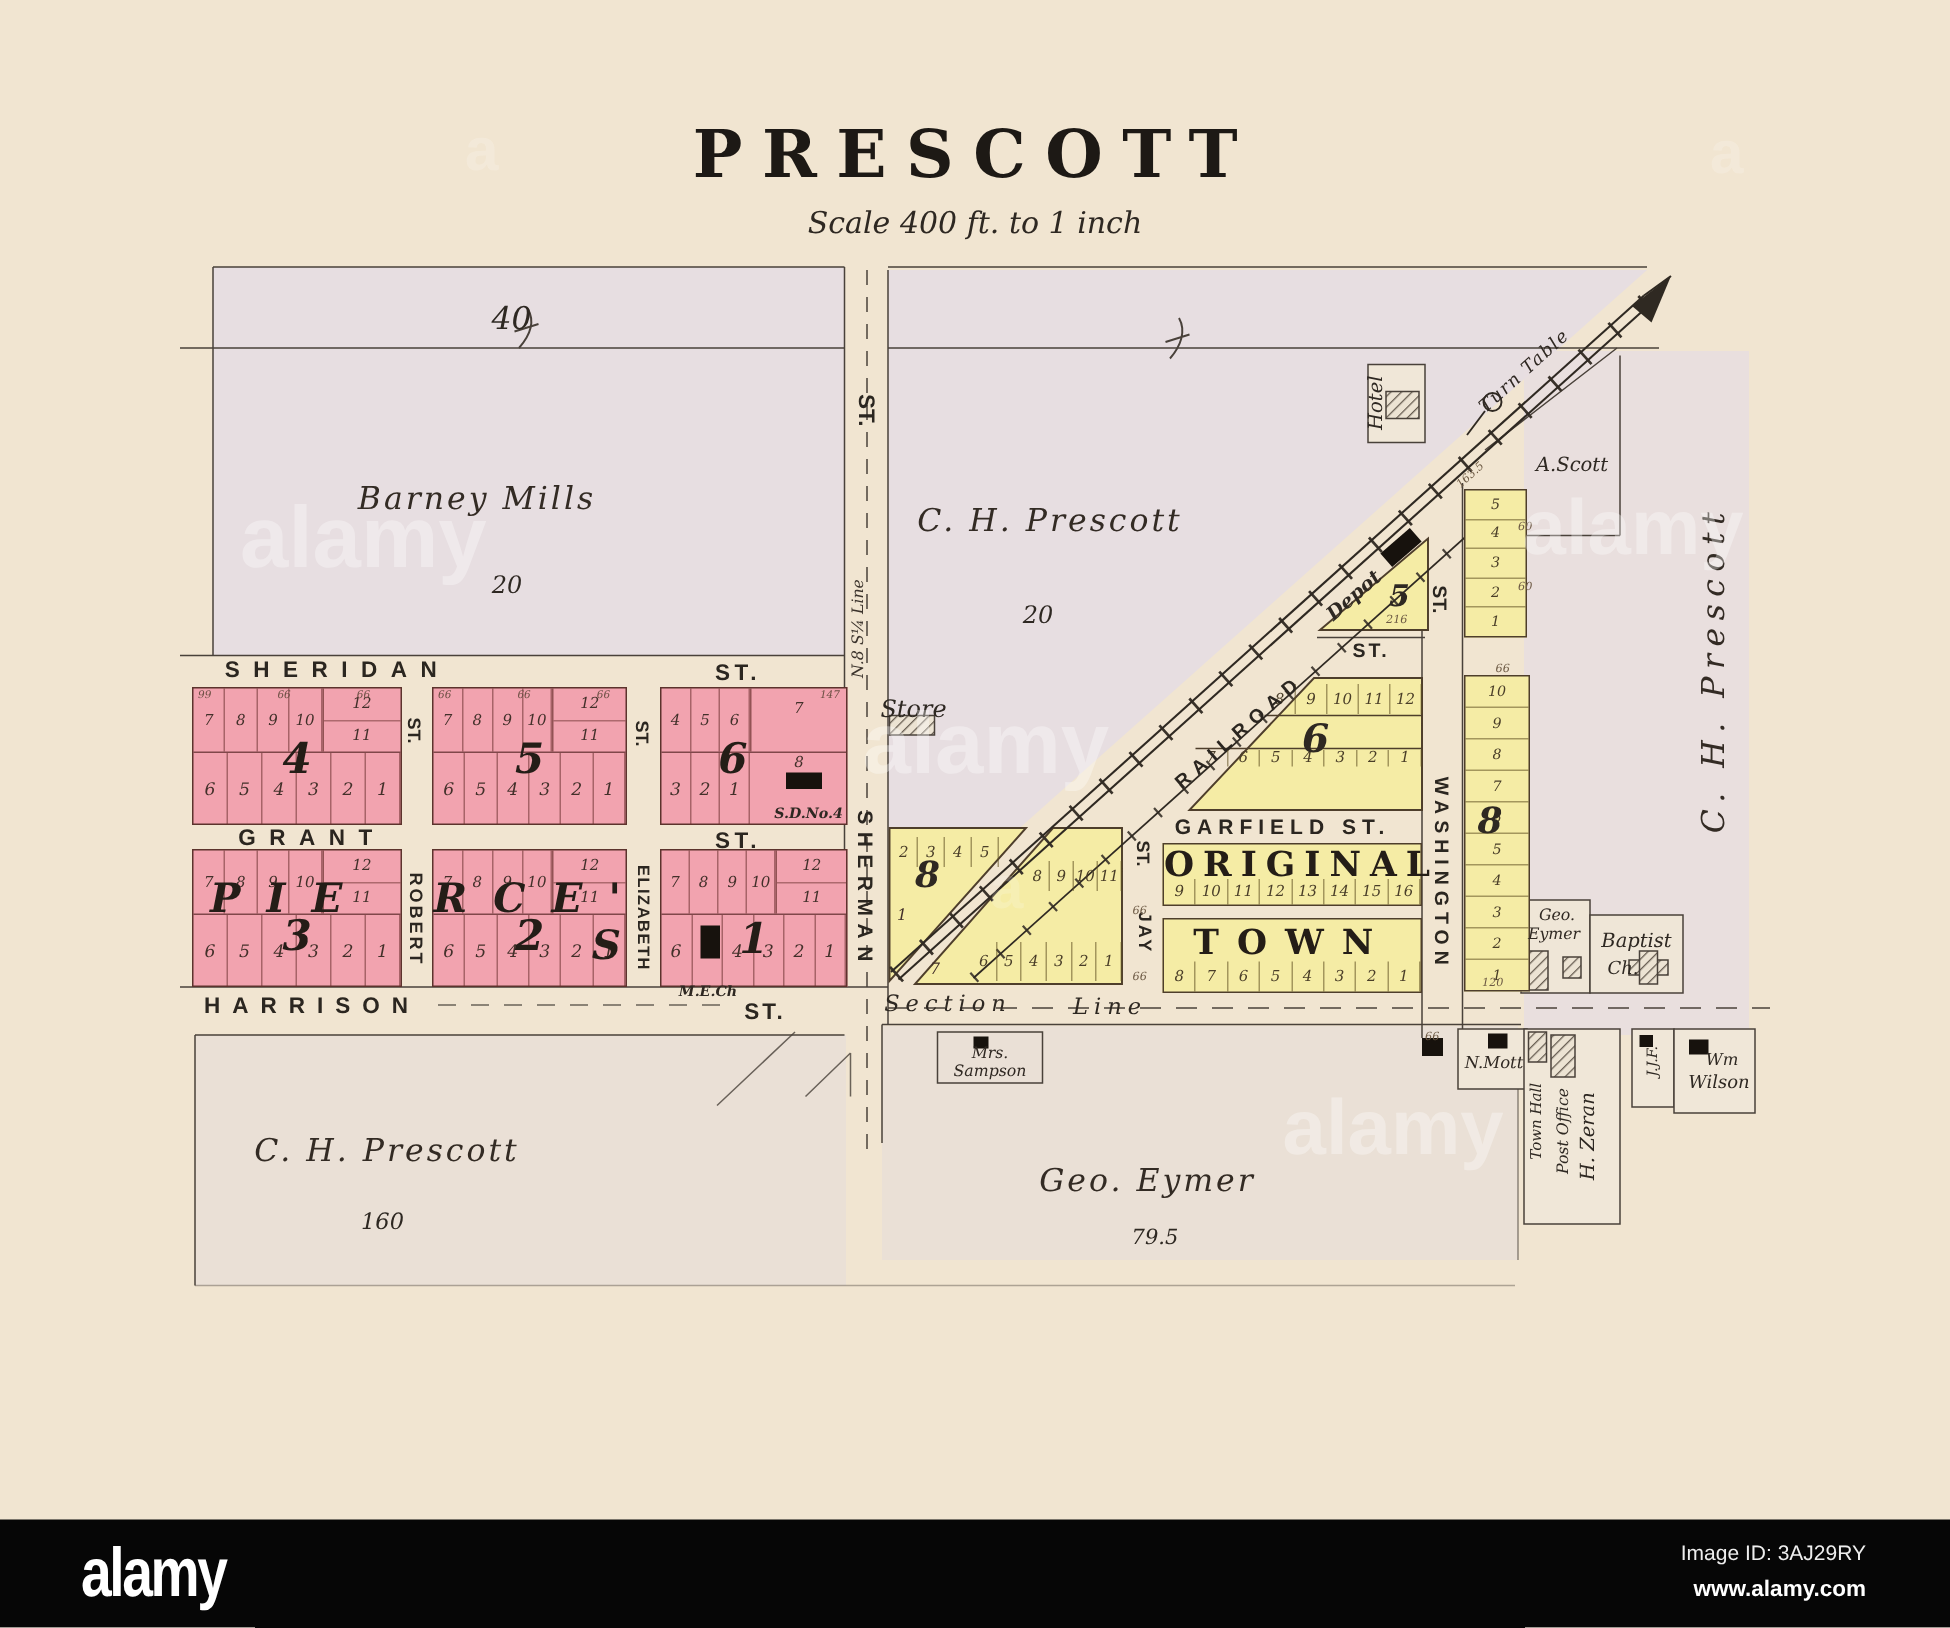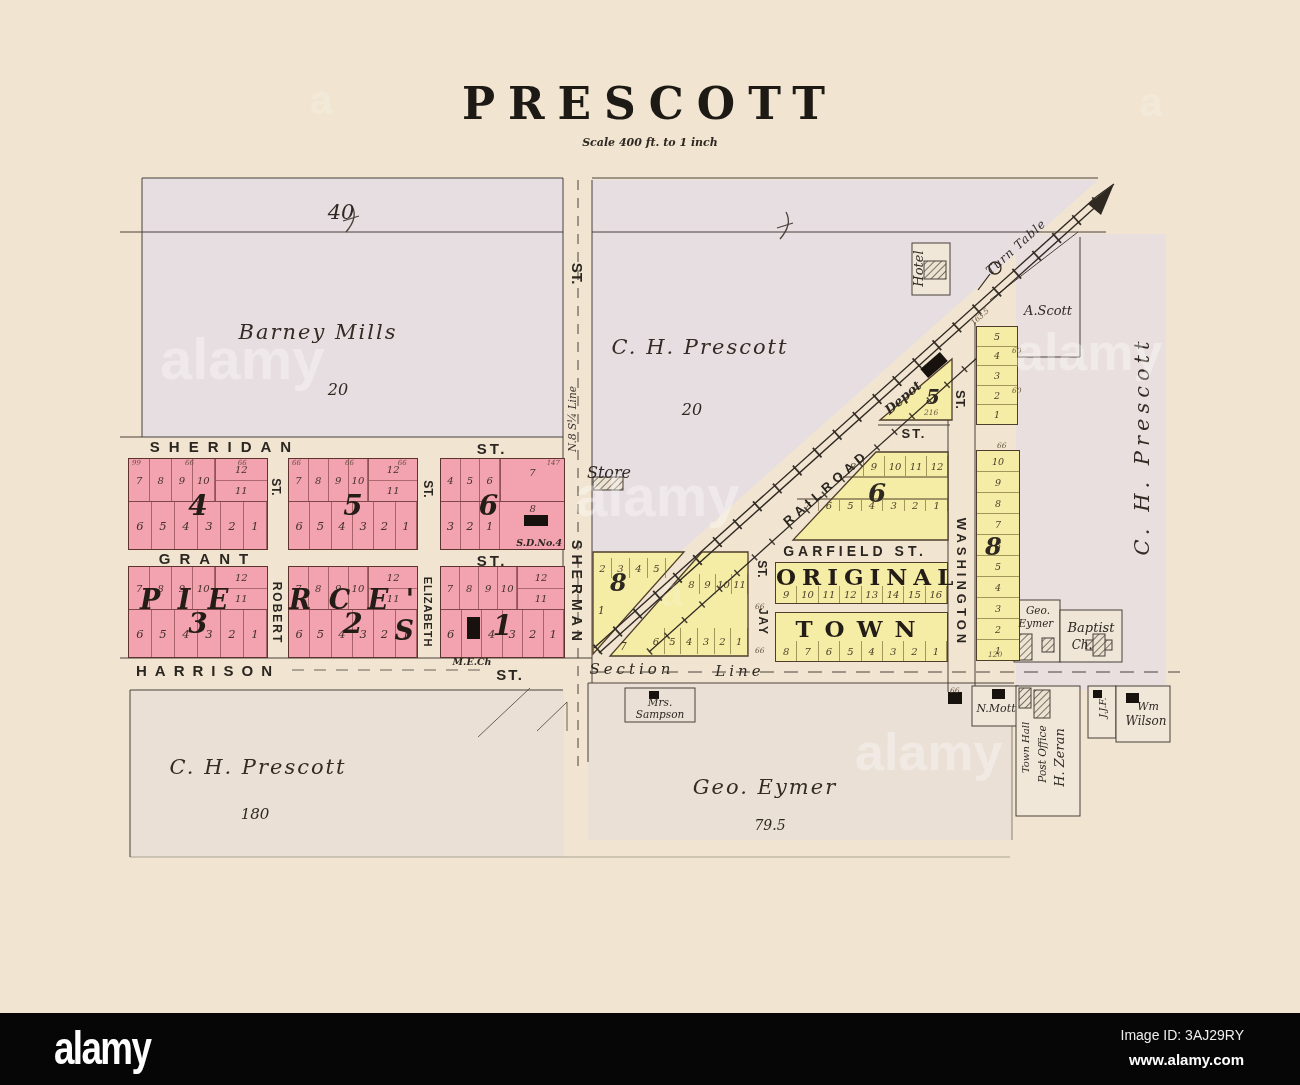--- a/index.html
+++ b/index.html
@@ -143,31 +143,31 @@
       <rect x="1014" y="600" width="46" height="62" fill="#efe6d7" stroke="#49413a"></rect>
       <rect x="1018" y="634" width="14" height="26" fill="url(#hat)" stroke="#49413a"></rect>
       <rect x="1042" y="638" width="12" height="14" fill="url(#hat)" stroke="#49413a"></rect>
       <rect x="1060" y="610" width="62" height="52" fill="#efe6d7" stroke="#49413a"></rect>
       <rect x="1086" y="640" width="26" height="10" fill="url(#hat)" stroke="#49413a"></rect>
       <rect x="1093" y="634" width="12" height="22" fill="url(#hat)" stroke="#49413a"></rect>
     </g>
   </svg>
 
   <div class="t c z2" style="left:650px;top:78px;font:700 44px 'DejaVu Serif',serif;letter-spacing:13px;color:#1d1915;">PRESCOTT</div>
-  <div class="t c z2 ser-i" style="left:650px;top:136px;font-size:11px;font-weight:bold;">Scale 400 ft. to 1 inch</div>
+  <div class="t c z2 ser-i" style="left:650px;top:136px;font-size:20px;">Scale 400 ft. to 1 inch</div>
 
   <div class="t c z2 owner" style="left:318px;top:320px;text-align:center;">Barney Mills</div>
   <div class="t c z2 ser-i" style="left:341px;top:200px;font-size:21px;text-align:center;">40</div>
   <div class="t c z2 ser-i" style="left:338px;top:380px;font-size:16px;">20</div>
 
   <div class="t c z2 owner" style="left:700px;top:335px;">C. H. Prescott</div>
   <div class="t c z2 ser-i" style="left:692px;top:400px;font-size:16px;">20</div>
 
   <div class="t c z2 owner" style="left:258px;top:755px;">C. H. Prescott</div>
-  <div class="t c z2 ser-i" style="left:255px;top:805px;font-size:15px;">180</div>
+  <div class="t c z2 ser-i" style="left:255px;top:805px;font-size:15px;">160</div>
 
   <div class="t c z2 owner" style="left:765px;top:775px;">Geo. Eymer</div>
   <div class="t c z2 ser-i" style="left:770px;top:817px;font-size:14px;">79.5</div>
 
   <div class="rot owner z2" style="left:1022px;top:434px;width:240px;transform:rotate(-90deg);letter-spacing:5px;">C. H. Prescott</div>
 
   <div class="t c z2 ser-i" style="left:1048px;top:303px;font-size:13px;">A.Scott</div>
 
   <div class="t c z2 street" style="left:225px;top:438px;font-size:15px;letter-spacing:9px;">SHERIDAN</div>
   <div class="t c z2 street" style="left:492px;top:440px;font-size:15px;letter-spacing:3px;">ST.</div>

